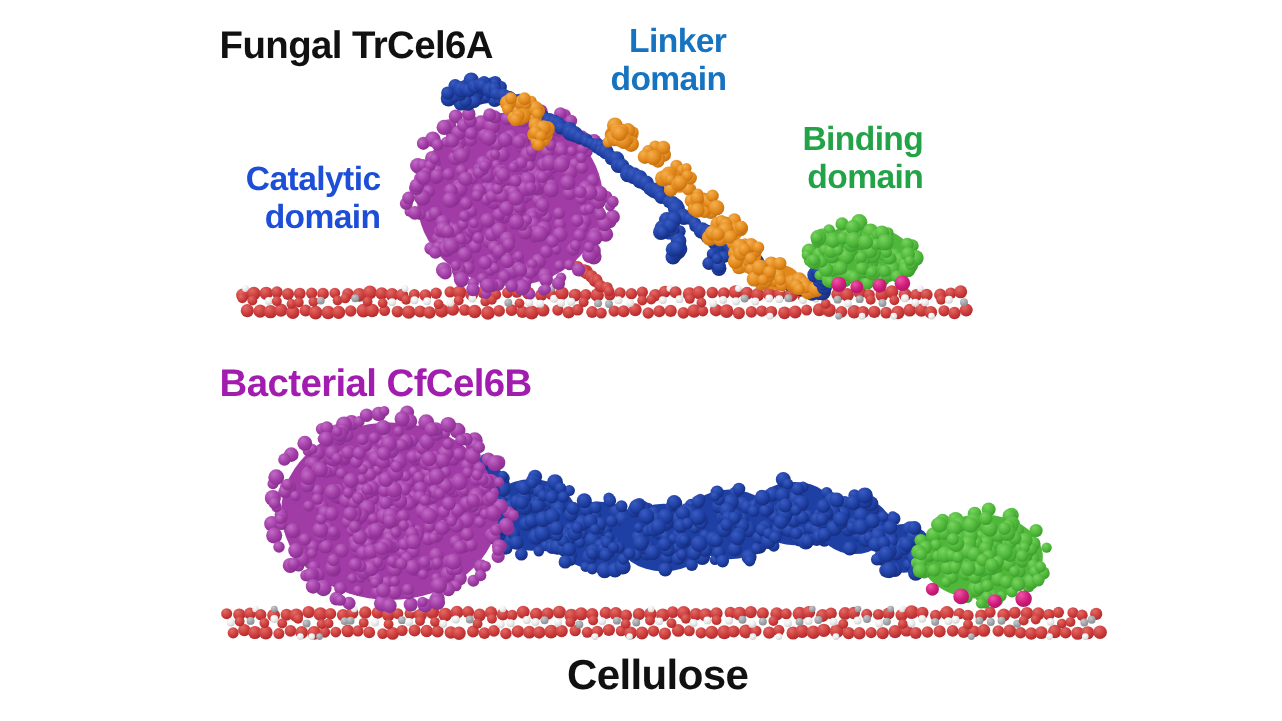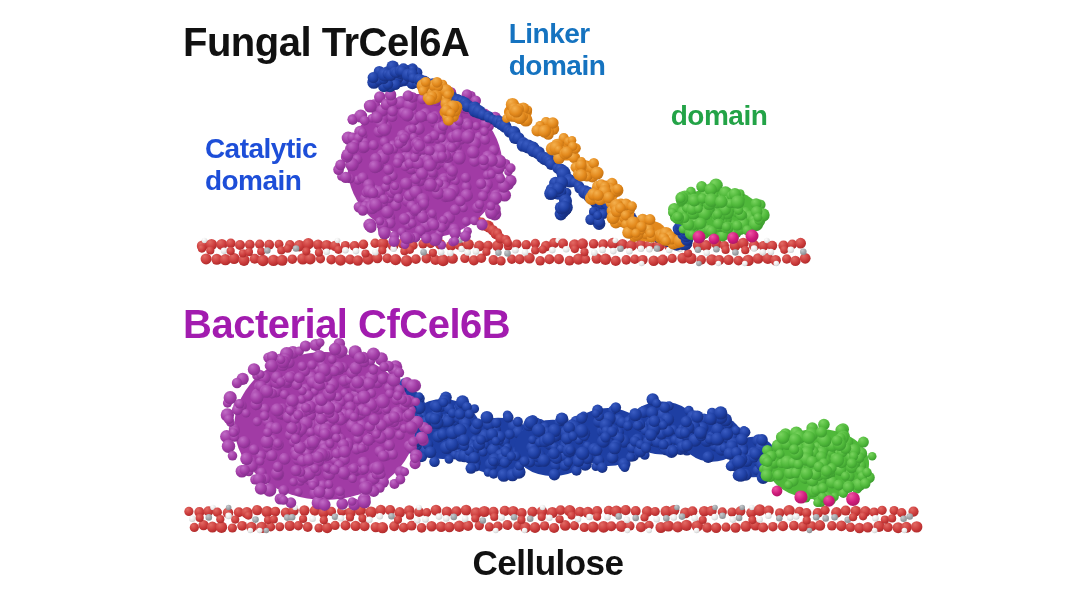--- a/index.html
+++ b/index.html
@@ -6,22 +6,22 @@
   .stage{
     position:relative;width:1068px;height:601px;background:#ffffff;
     overflow:hidden;font-family:"Liberation Sans", sans-serif;
   }
   .stage svg{position:absolute;left:0;top:0;}
   .lbl{
     position:absolute;font-weight:700;line-height:1.16;
     letter-spacing:-0.5px;white-space:nowrap;
   }
   .lbl .line{display:block;}
-  .centered{transform:translateX(-50%);text-align:left;}
-  .title{font-size:40px;color:#111111;}
+  .centered{transform:translateX(-50%);text-align:right;}
+  .title{font-size:32px;color:#111111;}
   .domain-lbl{font-size:28px;}
   .cellulose{font-size:35px;color:#111111;}
 </style>
 </head>
 <body>
 
 <div class="stage" style="background: rgb(255, 255, 255);">
 
   <svg width="1068" height="601" viewBox="0 0 1068 601">
       <defs>
@@ -2525,20 +2525,21 @@
     <span class="line">Linker</span>
     <span class="line">domain</span>
   </div>
 
   <div class="lbl domain-lbl centered" style="left: 261px; top: 133px; color: #1d4ed8;">
     <span class="line">Catalytic</span>
     <span class="line">domain</span>
   </div>
 
   <div class="lbl domain-lbl centered" style="left: 719px; top: 100px; color: rgb(35, 163, 71);">
+    <span class="line">Binding</span>
     <span class="line">domain</span>
   </div>
 
   <div class="lbl title" style="left: 183px; top: 301px; color: #a21caf;">Bacterial CfCel6B</div>
 
   <div class="lbl cellulose centered" style="left: 548px; top: 543px; color: rgb(17, 17, 17);">Cellulose</div>
 
 </div>
 
 </body></html>

